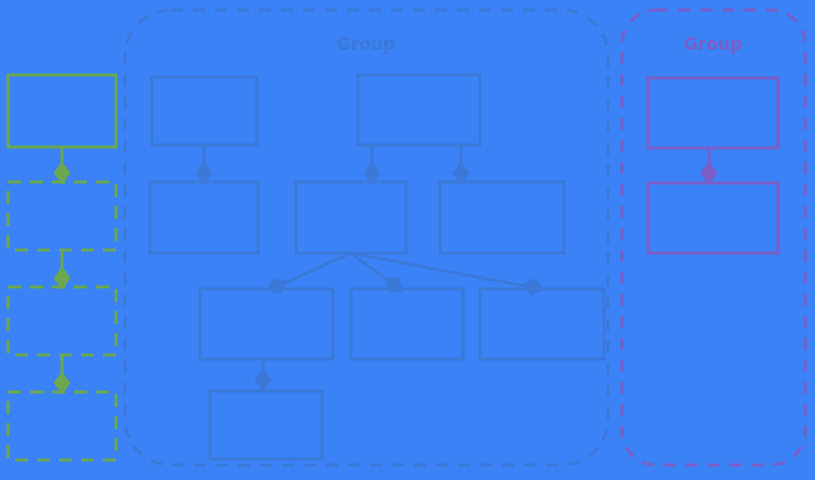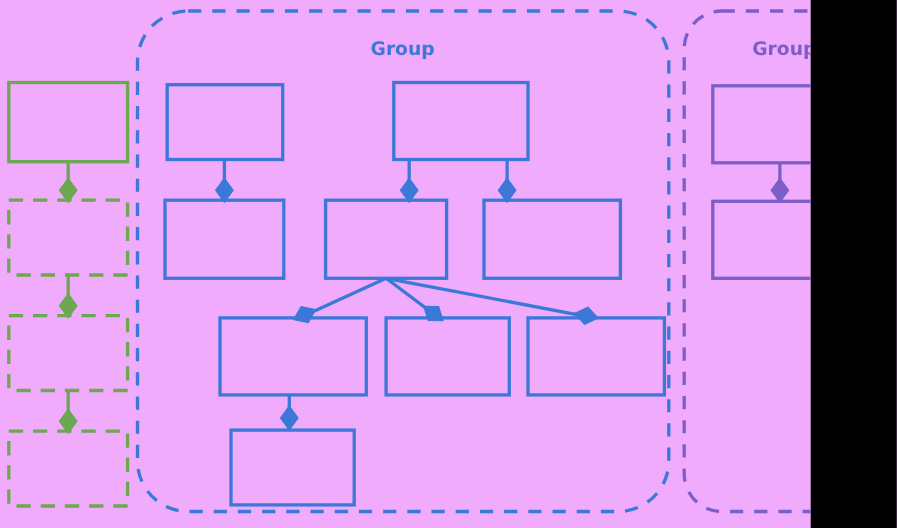--- a/index.html
+++ b/index.html
@@ -6,23 +6,23 @@
   html, body {
     margin: 0;
     padding: 0;
     background: #000000;
   }
   body {
     font-family: "DejaVu Sans", "Liberation Sans", sans-serif;
   }
   #canvas-wrap {
     position: relative;
-    width: 737px;
+    width: 815px;
     height: 480px;
-    background: #f0abfc;
+    background: #3b82f6;
     overflow: hidden;
   }
   #diagram-svg {
     position: absolute;
     left: 0;
     top: 0;
     width: 815px;
     height: 480px;
     display: block;
   }

